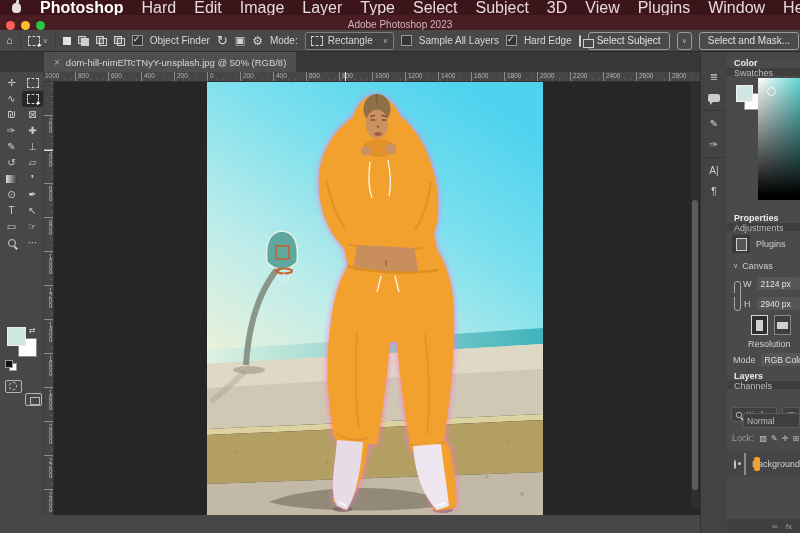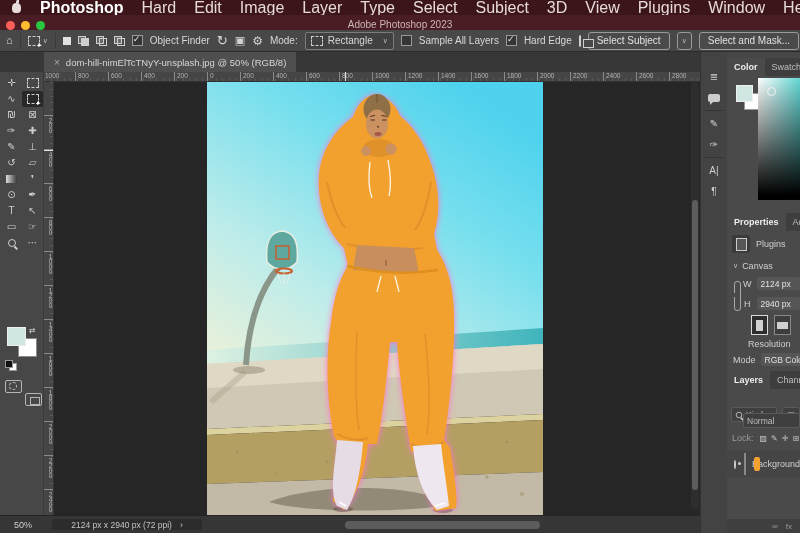--- a/index.html
+++ b/index.html
@@ -91,21 +91,21 @@
               display:flex;align-items:center;justify-content:center;gap:8px;font-size:8.5px;color:#c4c4c4;}
   #hscroll-thumb{position:absolute;left:345px;top:5px;width:195px;height:8px;background:#5c5c5c;border-radius:4px;}
   
   #dockstrip{left:700px;top:52px;width:27px;height:481px;background:#434343;border-left:1px solid #333;box-sizing:border-box;}
   .dock-icon{width:26px;height:21px;display:flex;align-items:center;justify-content:center;color:#cfcfcf;font-size:10px;}
   .dock-sep{height:1px;background:#363636;margin:2px 3px;}
   .bubble{width:12px;height:8px;background:#ccc;border-radius:2px;position:relative;display:inline-block;}
   .bubble::after{content:'';position:absolute;left:2px;bottom:-3px;border:2px solid transparent;border-top-color:#ccc;border-left-color:#ccc;}
   
   .panel{left:727px;width:73px;background:#4a4a4a;overflow:hidden;}
-  .panel-tabs{height:18px;background:#3e3e3e;display:flex;white-space:nowrap;}
+  .panel-tabs{height:18px;background:#3e3e3e;display:flex;white-space:nowrap;flex-direction:column;}
   .ptab{padding:0 7px;display:flex;align-items:center;font-size:9px;color:#bdbdbd;flex:0 0 auto;}
   .ptab.active{background:#4a4a4a;color:#ededed;font-weight:bold;}
   #panel-color{top:58px;height:155px;}
   #color-fg{position:absolute;left:9px;top:27px;width:15px;height:15px;border:1px solid #f0f0f0;z-index:2;}
   #color-bg{position:absolute;left:17px;top:35px;width:15px;height:15px;background:#fff;border:1px solid #999;}
   #color-field{position:absolute;left:31px;top:20px;width:46px;height:122px;
     background:linear-gradient(to bottom,rgba(0,0,0,0) 0%,#000 96%),linear-gradient(to right,#ffffff,rgba(255,255,255,0)),#54d4d0;}
   #color-picker-ring{position:absolute;left:40px;top:29px;width:7px;height:7px;border:1.5px solid #f5f5f5;border-radius:50%;}
   #panel-properties{top:213px;height:158px;}
   .prow{position:absolute;left:0;width:100%;display:flex;align-items:center;font-size:9px;color:#cfcfcf;}
@@ -448,28 +448,20 @@
         <path d="M206,364 C208,392 216,414 230,428 L242,424 C240,404 236,382 234,362 Z" fill="#efe7ef"></path>
         <path d="M132,420 L139,424" stroke="#fff" stroke-width="1.5"></path>
         <path d="M228,424 L238,421" stroke="#fff" stroke-width="1.5"></path>
       </g>
     </svg>
   </div>
   <div id="vscroll" class="abs">
     <div id="vscroll-thumb"></div>
   </div>
 
-  <div id="statusbar" class="abs">
-    <span id="zoom-level">50%</span>
-    <span id="dims-field">
-      <span>2124 px x 2940 px (72 ppi)</span>
-      <span>›</span>
-    </span>
-    <span id="hscroll-thumb"></span>
-  </div>
 
   <div id="dockstrip" class="abs" style="padding-top: 14px; box-sizing: border-box;">
       <div class="dock-icon">
         <span>≣</span>
       </div>
       <div class="dock-icon">
         <span class="bubble"></span>
       </div>
       <div class="dock-sep"></div>
       <div class="dock-icon">

